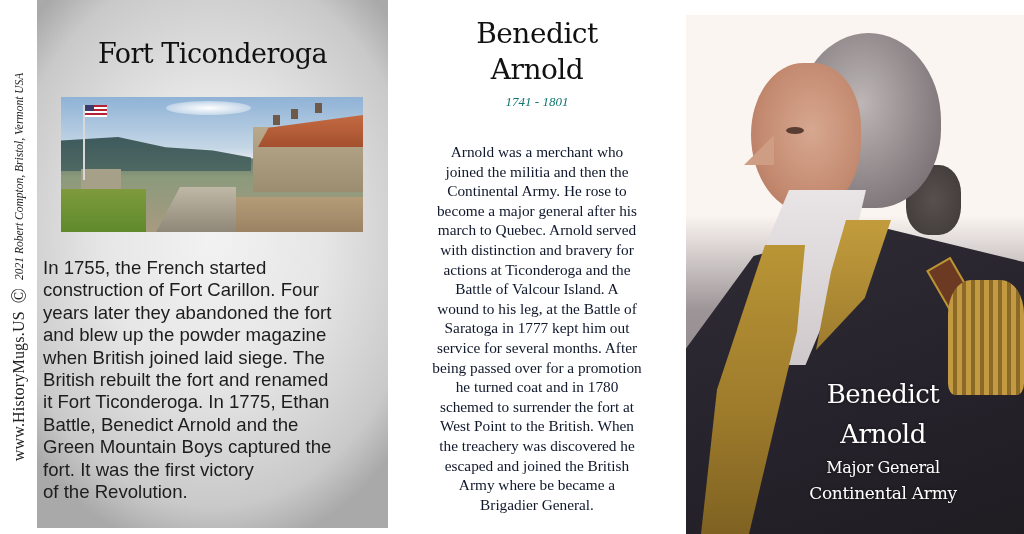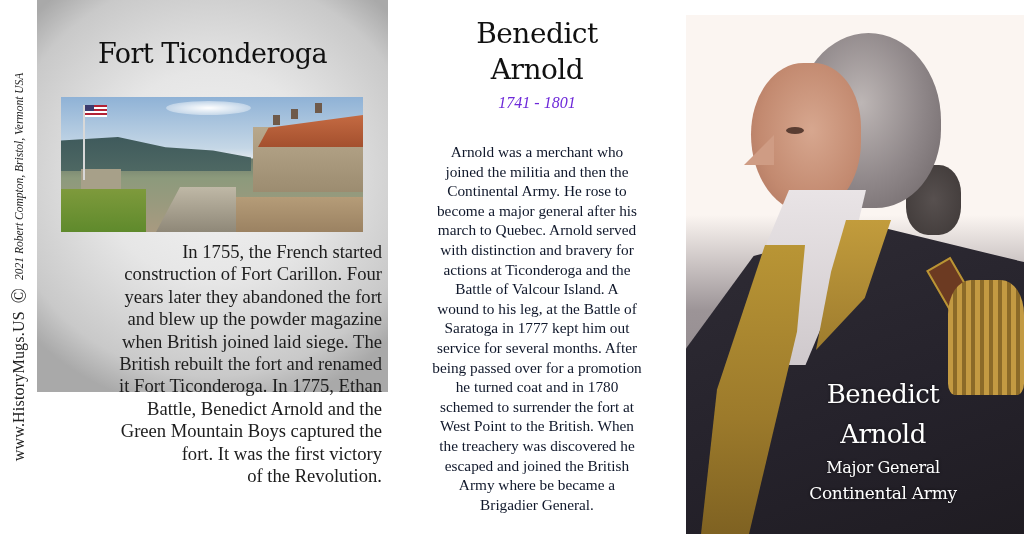--- a/index.html
+++ b/index.html
@@ -18,21 +18,21 @@
     font-family: "Liberation Serif", serif;
     color: #222;
     display: flex; align-items: center; gap: 8px;
   }
   .side-strip .site { font-size: 16px; letter-spacing: 0.2px; }
   .side-strip .copy-sym { font-size: 20px; line-height: 1; }
   .side-strip .credit { font-size: 11.5px; font-style: italic; }
 
   
   .fort-panel {
-    position: absolute; left: 37px; top: 0; width: 351px; height: 392px;
+    position: absolute; left: 37px; top: 0; width: 351px; height: 528px;
     background: radial-gradient(ellipse 70% 60% at 50% 45%, #f2f2f2 0%, #e6e6e6 45%, #c9c9c9 85%, #a9a9a9 100%);
   }
   .fort-title {
     position: absolute; left: 0; right: 0; top: 38px;
     text-align: center;
     font-family: "DejaVu Serif", serif;
     font-size: 27px; letter-spacing: -0.5px;
     color: #111;
   }
   .fort-photo {
@@ -82,23 +82,23 @@
   }
   .fort-photo .flag {
     position: absolute; left: 24px; top: 8px; width: 22px; height: 12px;
     background: repeating-linear-gradient(180deg, #b22234 0 2px, #ffffff 2px 4px);
   }
   .fort-photo .flag::before {
     content: ""; position: absolute; left: 0; top: 0; width: 9px; height: 6px; background: #3c3b6e;
   }
 
   .fort-text {
-    position: absolute; left: 6px; right: 6px; top: 241px;
-    text-align: right;
-    font-family: Liberation Serif, serif;
+    position: absolute; left: 6px; right: 6px; top: 257px;
+    text-align: left;
+    font-family: Liberation Sans, sans-serif;
     font-size: 18.6px; line-height: 22.4px;
     color: #1d1d1d;
   }
 
   
   .bio-panel {
     position: absolute; left: 388px; top: 0; width: 298px; height: 534px;
     background: #ffffff;
   }
   .bio-name {
@@ -106,22 +106,22 @@
     text-align: center;
     font-family: "DejaVu Serif", serif;
     font-size: 28px; line-height: 36px;
     color: #111; letter-spacing: -0.5px;
   }
   .bio-dates {
     position: absolute; left: 0; right: 0; top: 94px;
     text-align: center;
     font-family: "Liberation Serif", serif;
     font-style: italic;
-    font-size: 16px;
-    color: #6d28d9;
+    font-size: 13px;
+    color: #0f766e;
   }
   .bio-text {
     position: absolute; left: 6px; right: 6px; top: 142px;
     text-align: center;
     font-family: "Liberation Serif", serif;
     font-size: 15.3px; line-height: 19.6px;
     color: #0f172a;
   }
 
   

